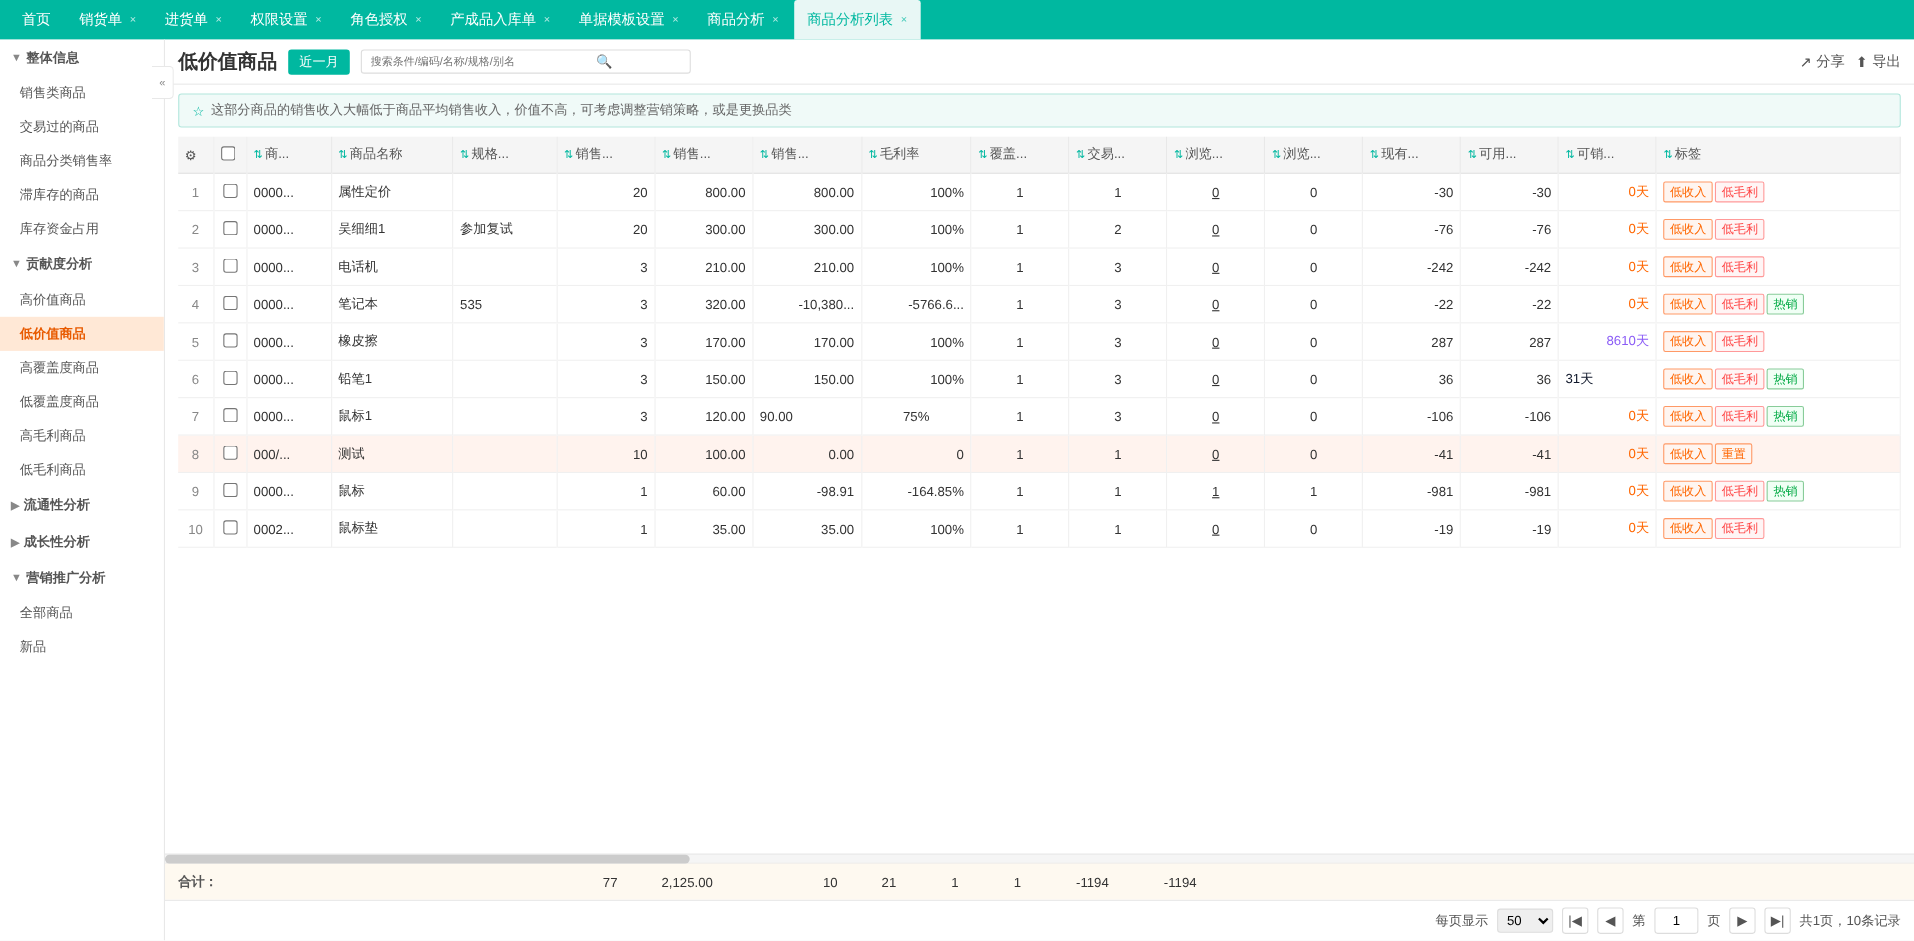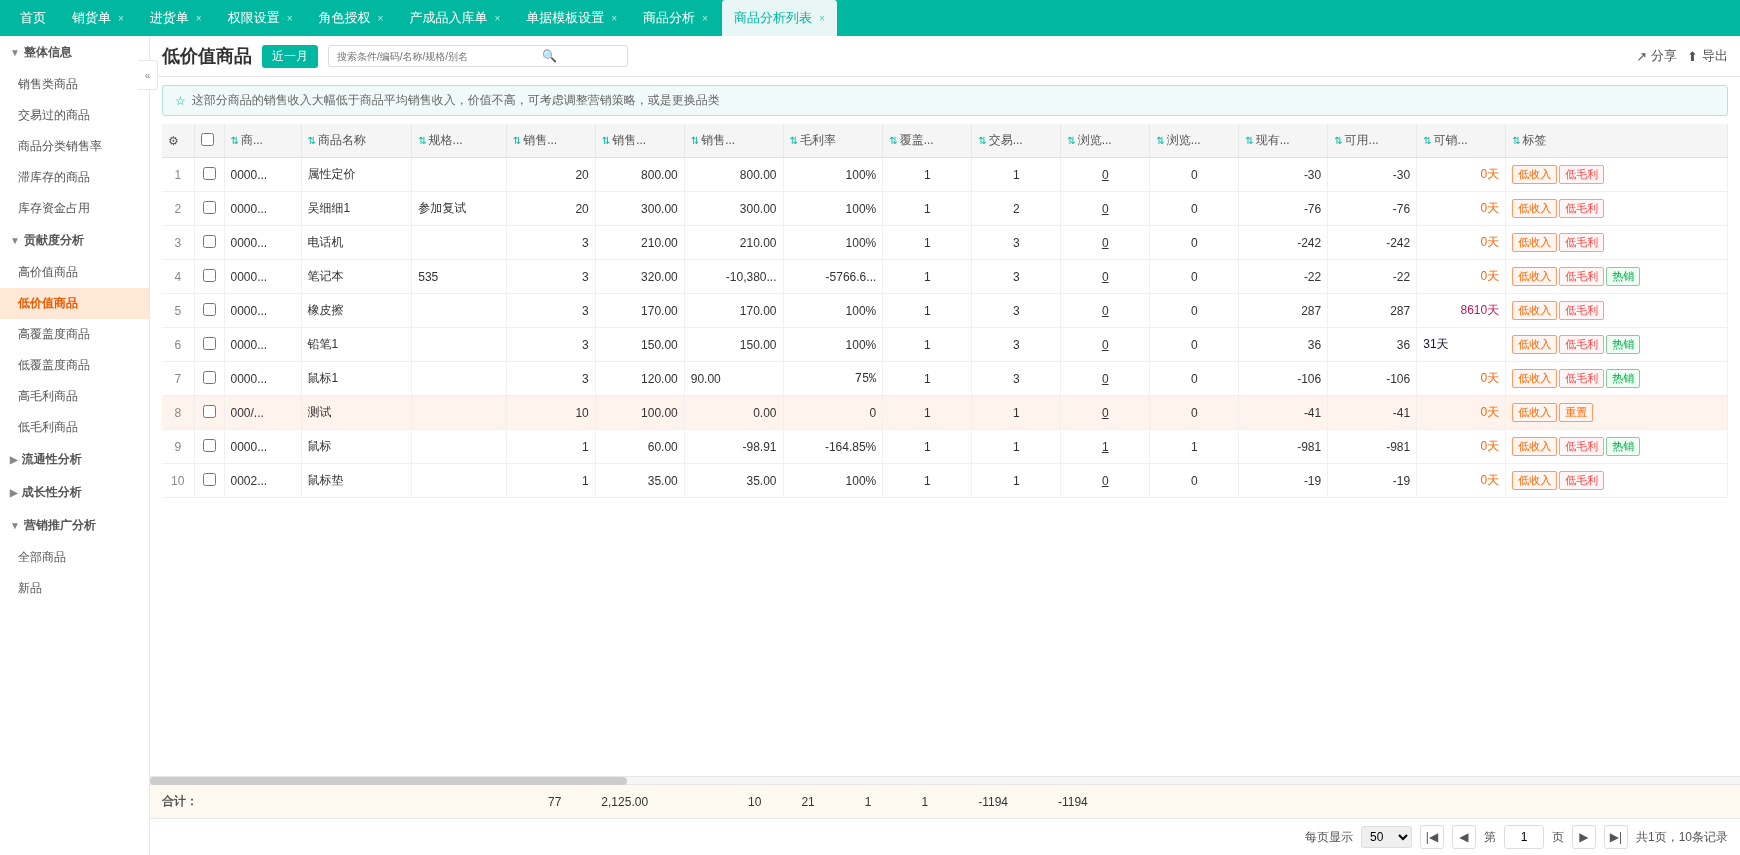--- a/index.html
+++ b/index.html
@@ -491,21 +491,21 @@
       <td style="text-align:right;">3</td>
       <td style="text-align:right;">170.00</td>
       <td style="text-align:right;">170.00</td>
       <td style="text-align:right;">100%</td>
       <td style="text-align:center;">1</td>
       <td style="text-align:center;">3</td>
       <td style="text-align:center;"><span class="underline-link">0</span></td>
       <td style="text-align:center;">0</td>
       <td style="text-align:right;">287</td>
       <td style="text-align:right;">287</td>
-      <td style="text-align:right;color:#be185d;">8610天</td>
+      <td style="text-align:right;color:#8b5cf6;">8610天</td>
       <td><span class="tag tag-orange">低收入</span><span class="tag tag-red">低毛利</span></td>
     </tr>
             <tr>
       <td style="text-align:center;color:#888;">6</td>
       <td style="text-align:center;"><input type="checkbox" style=""></td>
       <td>0000...</td>
       <td>铅笔1</td>
       <td></td>
       <td style="text-align:right;">3</td>
       <td style="text-align:right;">150.00</td>
@@ -522,21 +522,21 @@
     </tr>
             <tr>
       <td style="text-align:center;color:#888;">7</td>
       <td style="text-align:center;"><input type="checkbox" style=""></td>
       <td>0000...</td>
       <td>鼠标1</td>
       <td></td>
       <td style="text-align:right;">3</td>
       <td style="text-align:right;">120.00</td>
       <td style="text-align:left;">90.00</td>
-      <td style="text-align:right;font-family:Liberation Mono, monospace;">75%</td>
+      <td style="text-align:center;">75%</td>
       <td style="text-align:center;">1</td>
       <td style="text-align:center;">3</td>
       <td style="text-align:center;"><span class="underline-link">0</span></td>
       <td style="text-align:center;">0</td>
       <td style="text-align:right;">-106</td>
       <td style="text-align:right;">-106</td>
       <td style="text-align:right;color:#ff6600;">0天</td>
       <td><span class="tag tag-orange">低收入</span><span class="tag tag-red">低毛利</span><span class="tag tag-green">热销</span></td>
     </tr>
             <tr class="highlighted">

